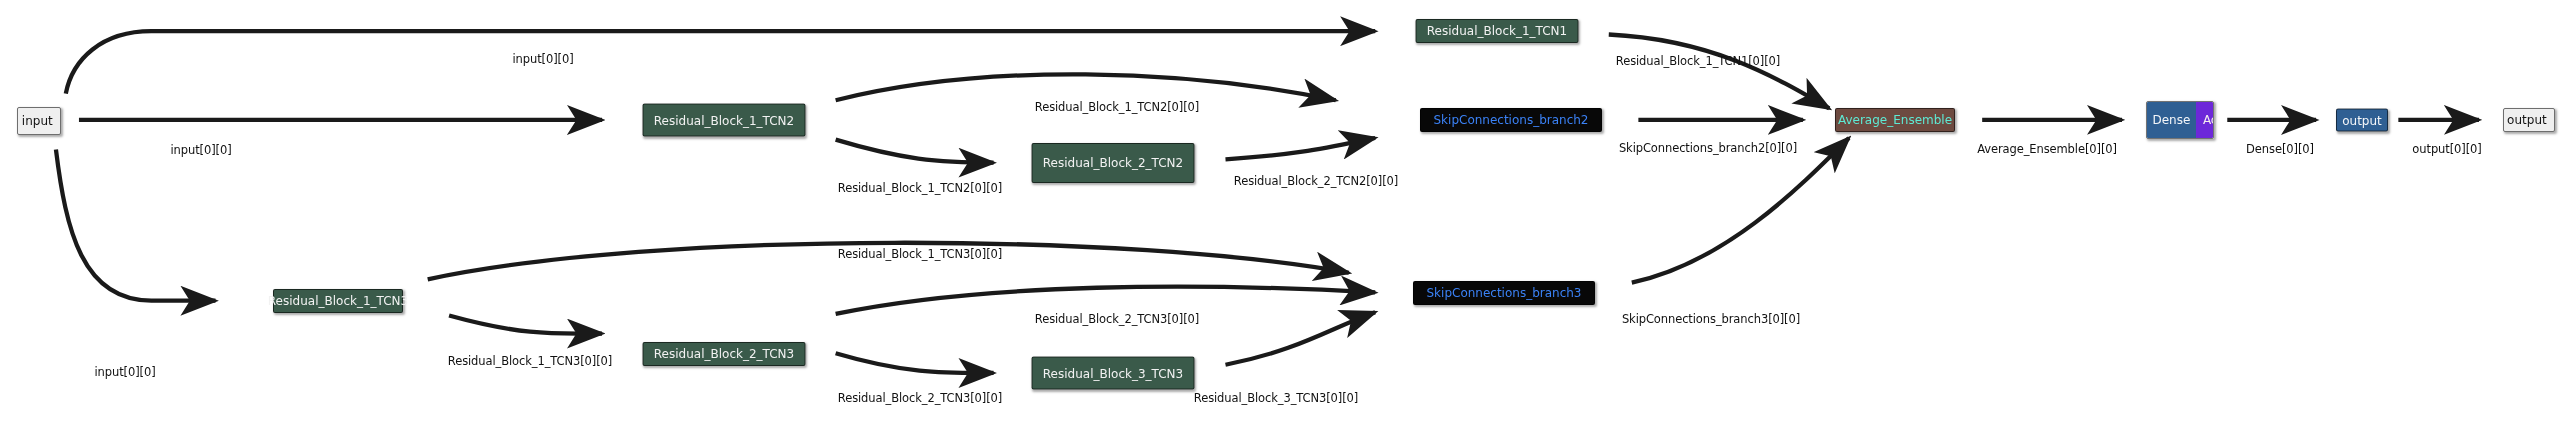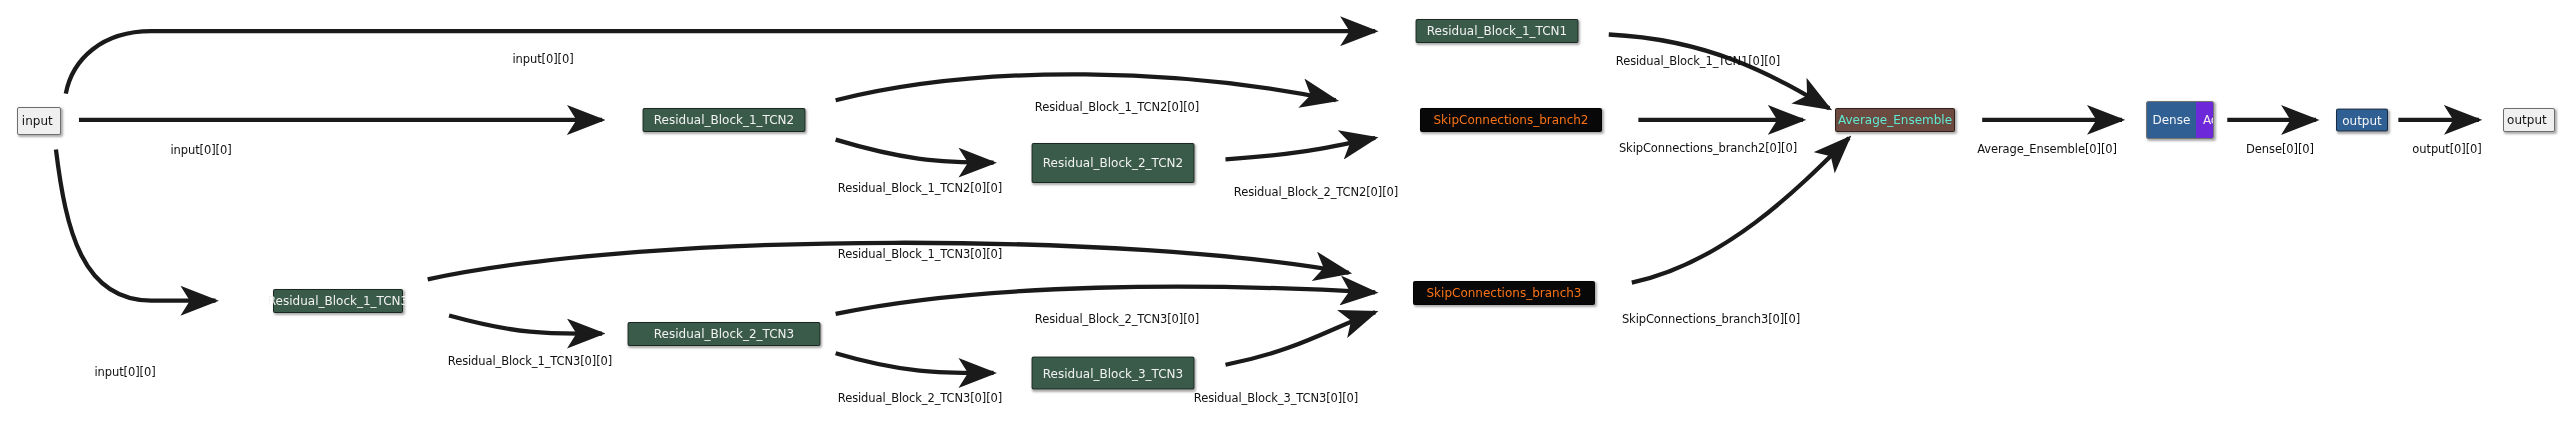--- a/index.html
+++ b/index.html
@@ -56,21 +56,21 @@
     color: #141414;
     border: 1px solid #6e6e6e;
     justify-content: flex-end;
   }
   .node.tcn {
     background: #3a5a4a;
     color: #f2f2f2;
   }
   .node.skip {
     background: #080808;
-    color: #f97316;
+    color: #3b82f6;
   }
   .node.ensemble {
     background: #6d4a40;
     color: #5eead4;
   }
   .node.outblue {
     background: #2f5f93;
     color: #f4f6f9;
   }
   .node.split {
@@ -148,37 +148,37 @@
   </svg>
 
   <div class="node terminal" style="left:39px; top:121px; width:44px; height:28px;">
     <span>input</span>
   </div>
 
   <div class="node tcn" style="left:1497px; top:31px; width:163px; height:24px;">
     <span>Residual_Block_1_TCN1</span>
   </div>
 
-  <div class="node tcn" style="left:724px; top:120px; width:163px; height:24px;">
+  <div class="node tcn" style="left:724px; top:120px; width:163px; height:33px;">
     <span>Residual_Block_1_TCN2</span>
   </div>
 
   <div class="node tcn" style="left:1113px; top:163px; width:163px; height:40px;">
     <span>Residual_Block_2_TCN2</span>
   </div>
 
   <div class="node skip" style="left:1511px; top:120px; width:182px; height:24px;">
     <span>SkipConnections_branch2</span>
   </div>
 
   <div class="node tcn" style="left:338px; top:301px; width:130px; height:24px;">
     <span>Residual_Block_1_TCN3</span>
   </div>
 
-  <div class="node tcn" style="left:724px; top:334px; width:193px; height:24px;">
+  <div class="node tcn" style="left:724px; top:354px; width:163px; height:24px;">
     <span>Residual_Block_2_TCN3</span>
   </div>
 
   <div class="node tcn" style="left:1113px; top:373px; width:163px; height:33px;">
     <span>Residual_Block_3_TCN3</span>
   </div>
 
   <div class="node skip" style="left:1504px; top:293px; width:182px; height:24px;">
     <span>SkipConnections_branch3</span>
   </div>
@@ -209,21 +209,21 @@
   <div class="edge-label" style="left:201px; top:150px;">input[0][0]</div>
 
   <div class="edge-label" style="left:125px; top:372px;">input[0][0]</div>
 
   <div class="edge-label" style="left:1698px; top:61px;">Residual_Block_1_TCN1[0][0]</div>
 
   <div class="edge-label" style="left:1117px; top:107px;">Residual_Block_1_TCN2[0][0]</div>
 
   <div class="edge-label" style="left:920px; top:188px;">Residual_Block_1_TCN2[0][0]</div>
 
-  <div class="edge-label" style="left:1316px; top:192px;">Residual_Block_2_TCN2[0][0]</div>
+  <div class="edge-label" style="left:1316px; top:181px;">Residual_Block_2_TCN2[0][0]</div>
 
   <div class="edge-label" style="left:1708px; top:148px;">SkipConnections_branch2[0][0]</div>
 
   <div class="edge-label" style="left:920px; top:254px;">Residual_Block_1_TCN3[0][0]</div>
 
   <div class="edge-label" style="left:530px; top:361px;">Residual_Block_1_TCN3[0][0]</div>
 
   <div class="edge-label" style="left:1117px; top:319px;">Residual_Block_2_TCN3[0][0]</div>
 
   <div class="edge-label" style="left:920px; top:398px;">Residual_Block_2_TCN3[0][0]</div>

